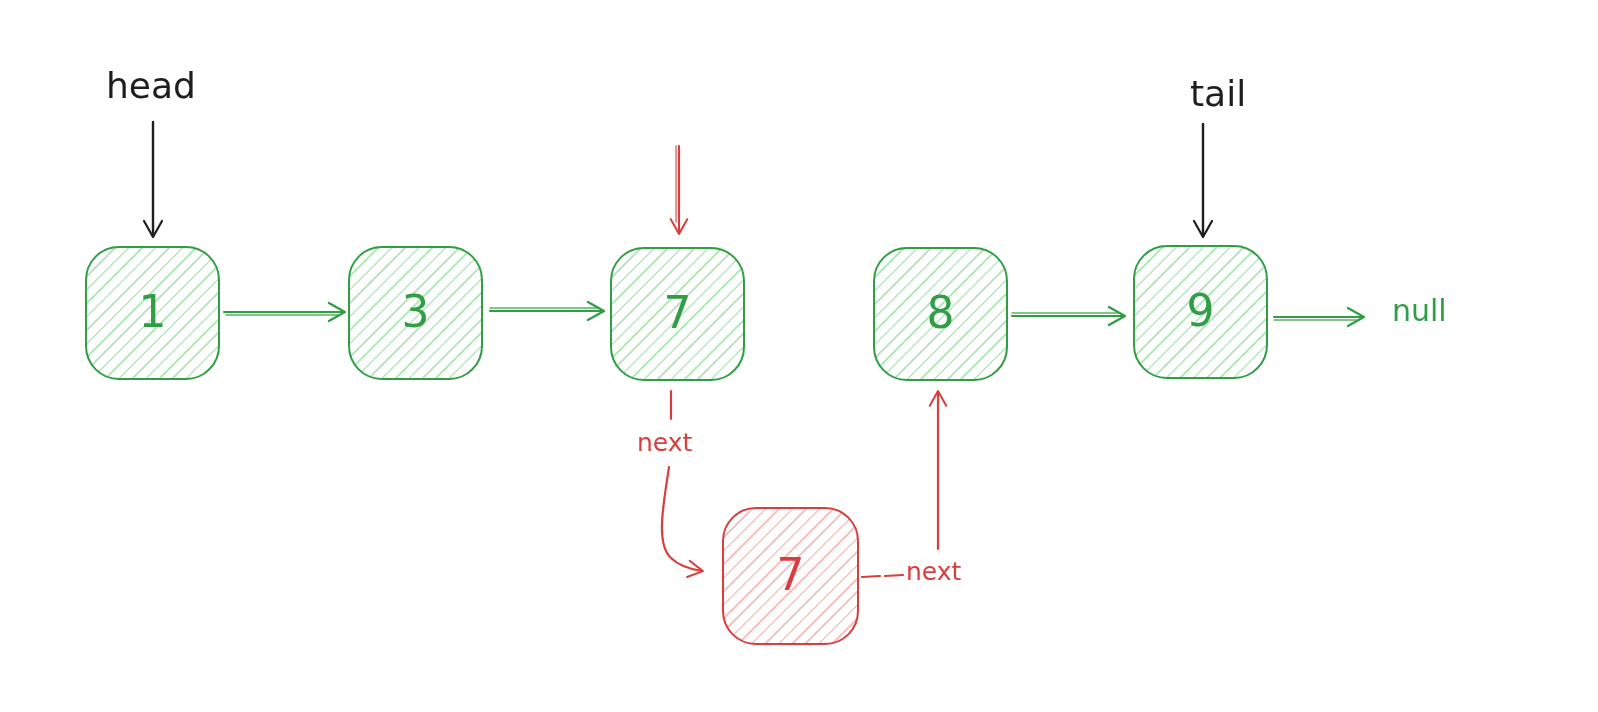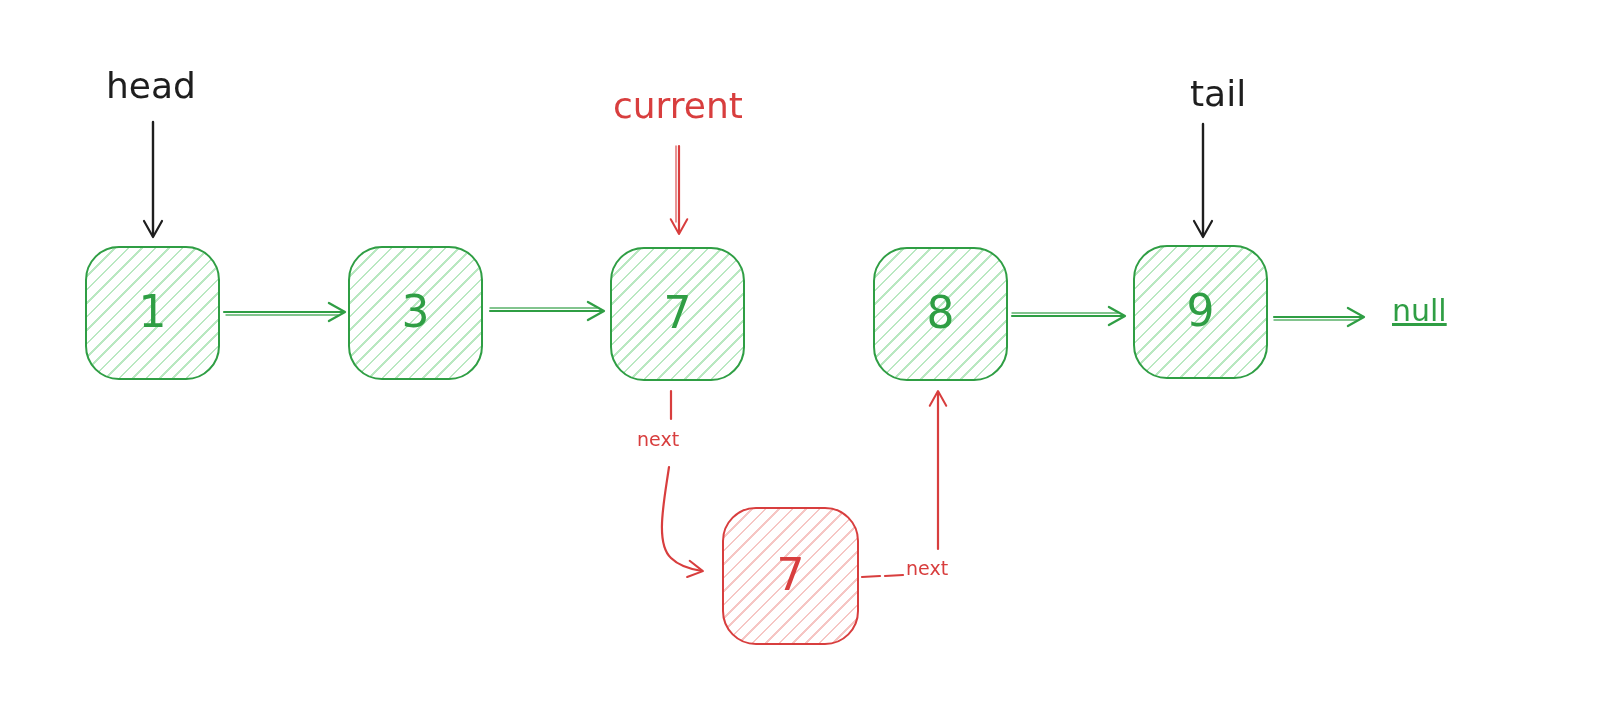--- a/index.html
+++ b/index.html
@@ -61,22 +61,22 @@
 
   
   .lbl {
     position: absolute;
     color: var(--black);
     font-size: 36px;
     line-height: 1.1;
     white-space: nowrap;
   }
   .lbl.red   { color: var(--red); }
-  .lbl.green { color: var(--green); text-decoration: underline; }
-  .lbl.small { font-size: 19px; }
+  .lbl.green { color: var(--green); }
+  .lbl.small { font-size: 25px; }
 
   
   #arrows {
     position: absolute;
     left: 0; top: 0;
     width: 1598px;
     height: 712px;
     pointer-events: none;
   }
   #arrows path { fill: none; stroke-linecap: round; stroke-linejoin: round; }
@@ -89,21 +89,20 @@
   .mk.r { stroke: var(--red); }
   .mk.b { stroke: var(--black); }
 </style>
 </head>
 <body>
 
 <div id="canvas">
 
   <div class="lbl" style="left:106px; top:66px;">head</div>
 
-  <div class="lbl red" style="left:613px; top:86px;">current</div>
 
   <div class="lbl" style="left:1171px; top:74px;margin-left:19px;">tail</div>
 
   <div class="node" style="left:85px; top:246px;">
     <span class="val">1</span>
   </div>
 
   <div class="node" style="left:348px; top:246px;">
     <span class="val">3</span>
   </div>

